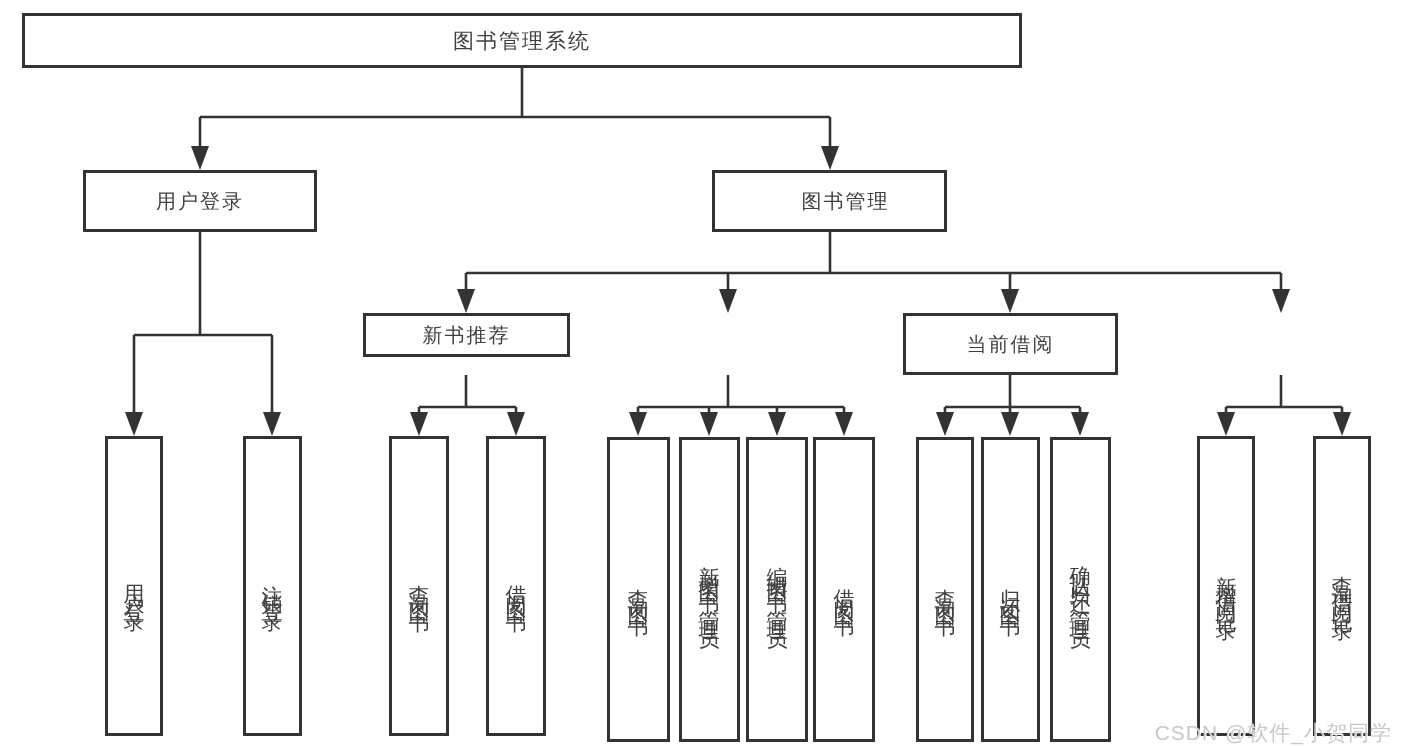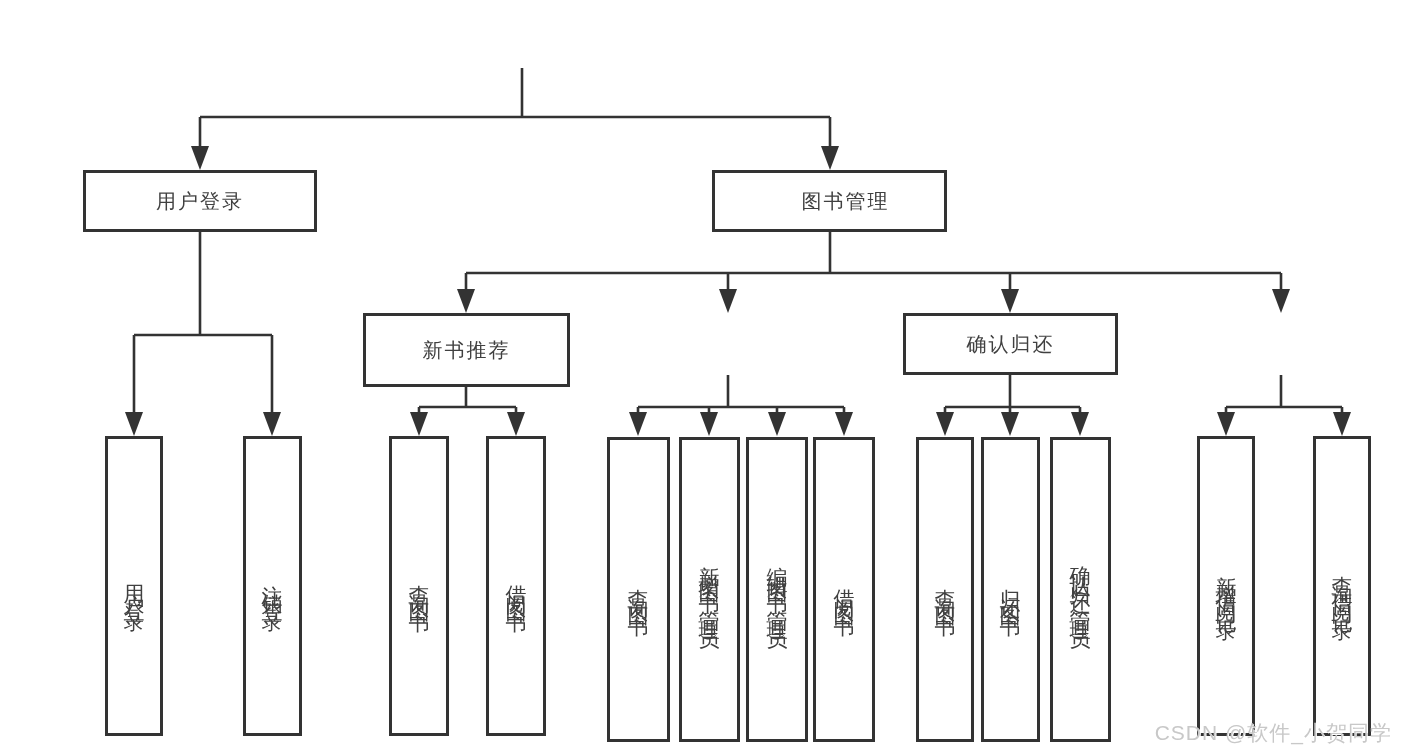--- a/index.html
+++ b/index.html
@@ -119,26 +119,27 @@
       <polygon points="1071,412 1089,412 1080,436"></polygon>
     </g>
 
     <g>
       <path d="M1281 375 V407 M1226 407 H1342 M1226 407 V414 M1342 407 V414"></path>
       <polygon points="1217,412 1235,412 1226,436"></polygon>
       <polygon points="1333,412 1351,412 1342,436"></polygon>
     </g>
   </svg>
 
+  <div class="node hnode title" style="left:22px; top:13px; width:1000px; height:55px;">图书管理系统</div>
 
   <div class="node hnode" style="left:83px; top:170px; width:234px; height:62px;">用户登录</div>
   <div class="node hnode" style="left:712px; top:170px; width:235px; height:62px;padding-left:32px;">图书管理</div>
 
-  <div class="node hnode" style="left:363px; top:313px; width:207px; height:74px;">新书推荐</div>
-  <div class="node hnode" style="left:903px; top:313px; width:215px; height:62px;">确认归还</div>
+  <div class="node hnode" style="left:363px; top:313px; width:207px; height:44px;">新书推荐</div>
+  <div class="node hnode" style="left:903px; top:313px; width:215px; height:62px;">当前借阅</div>
 
   <div class="node vnode" style="left:105px; top:436px; width:58px; height:300px; line-height:52px;">用户登录</div>
   <div class="node vnode" style="left:243px; top:436px; width:59px; height:300px; line-height:53px;">注销登录</div>
 
   <div class="node vnode" style="left:389px; top:436px; width:60px; height:300px; line-height:54px;">查询图书</div>
   <div class="node vnode" style="left:486px; top:436px; width:60px; height:300px; line-height:54px;">借阅图书</div>
 
   <div class="node vnode" style="left:607px; top:437px; width:63px; height:305px; line-height:57px;">查询图书</div>
   <div class="node vnode" style="left:679px; top:437px; width:61px; height:305px; line-height:55px;">新增图书（管理员）</div>
   <div class="node vnode" style="left:746px; top:437px; width:62px; height:305px; line-height:56px;">编辑图书（管理员）</div>

